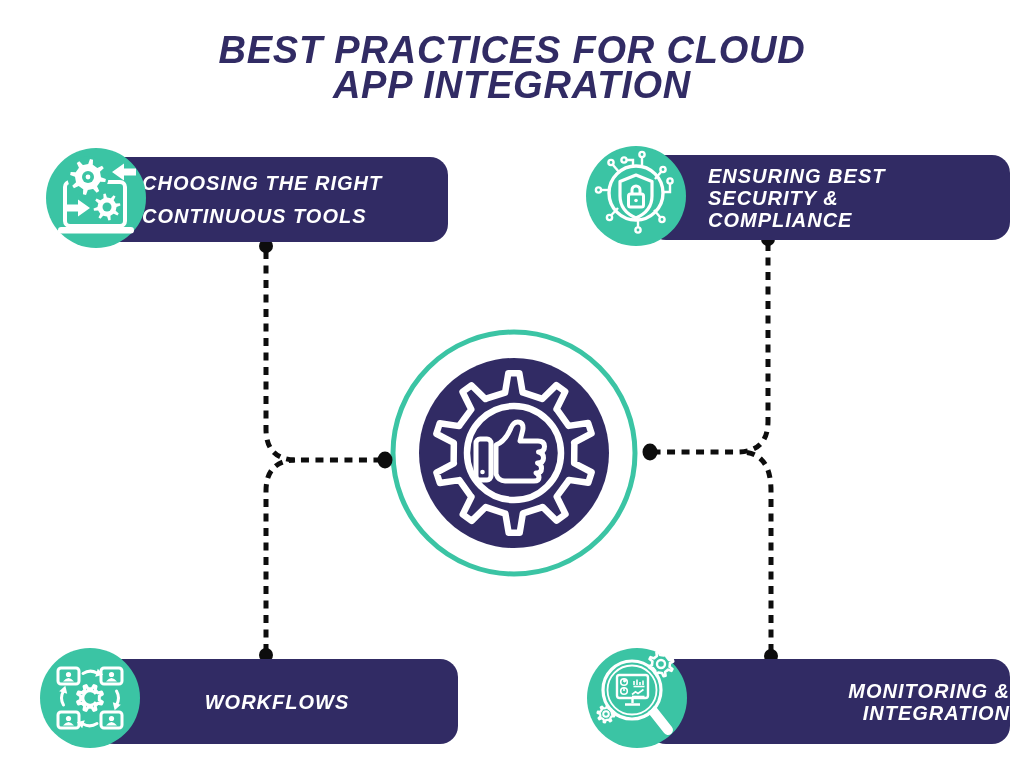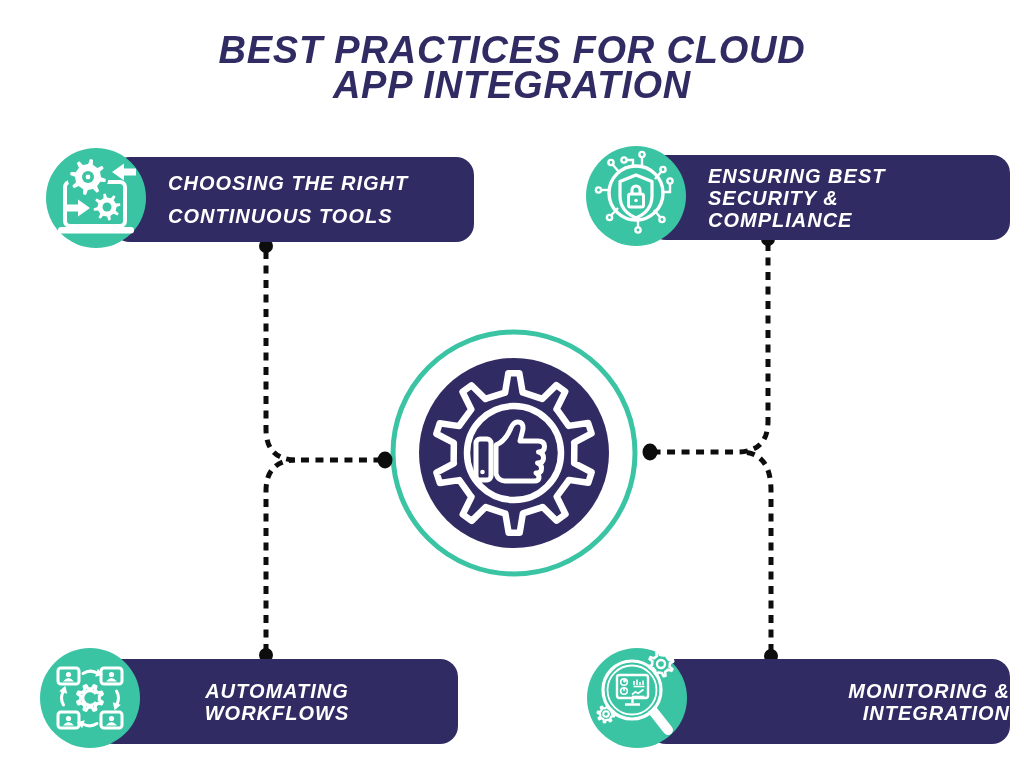--- a/index.html
+++ b/index.html
@@ -11,21 +11,21 @@
     position:absolute;left:0;right:0;top:33px;text-align:center;
     color:var(--navy,#312b64);font-size:38px;font-weight:bold;
     line-height:35px;letter-spacing:.8px;
   }
   .badge{
     position:absolute;box-sizing:border-box;width:362px;height:85px;
     background:var(--navy,#312b64);border-radius:18px;
     display:flex;flex-direction:column;justify-content:center;
     color:#fff;font-weight:bold;font-size:20px;line-height:22px;letter-spacing:1px;
   }
-  .badge.tl{left:112px;top:157px;padding-left:56px;gap:11px;}
+  .badge.tl{left:86px;top:157px;padding-left:56px;gap:11px;}
   .badge.tr{left:648px;top:155px;padding-left:60px;}
   .badge.bl{left:96px;top:659px;text-align:center;}
   .badge.br{left:648px;top:659px;text-align:center;align-items:flex-end;}
   .icon-circle{position:absolute;width:100px;height:100px;border-radius:50%;background:var(--teal,#3bc4a4);}
   .icon-circle svg{position:absolute;left:0;top:0;width:100%;height:100%;}
   .icon-circle.tl{left:46px;top:148px;}
   .icon-circle.tr{left:586px;top:146px;}
   .icon-circle.bl{left:40px;top:648px;}
   .icon-circle.br{left:587px;top:648px;}
   .emblem{position:absolute;left:384px;top:323px;width:260px;height:260px;}
@@ -123,21 +123,20 @@
       </g>
       <circle class="wstroke" cx="50" cy="47" r="27" stroke-width="3.4"></circle>
       <path class="wstroke" stroke-width="3.2" stroke-linejoin="round" d="M50 29 L66 35.5 V50 Q66 65 50 72 Q34 65 34 50 V35.5 Z"></path>
       <rect class="wstroke" x="42.5" y="48" width="15" height="13" rx="2" stroke-width="3"></rect>
       <path class="wstroke" d="M46 48 V44 a4 4 0 0 1 8 0 V48" stroke-width="3"></path>
       <circle class="wfill" cx="50" cy="54.5" r="1.8"></circle>
     </svg>
   </div>
 
   <div class="badge bl">
-    <div>AUTOMATING</div>
     <div>WORKFLOWS</div>
   </div>
   <div class="icon-circle bl">
     <svg viewBox="0 0 100 100">
       <g class="wstroke" stroke-width="3">
         <rect x="18" y="20" width="21" height="16" rx="3"></rect>
         <rect x="61" y="20" width="21" height="16" rx="3"></rect>
         <rect x="18" y="64" width="21" height="16" rx="3"></rect>
         <rect x="61" y="64" width="21" height="16" rx="3"></rect>
       </g>

